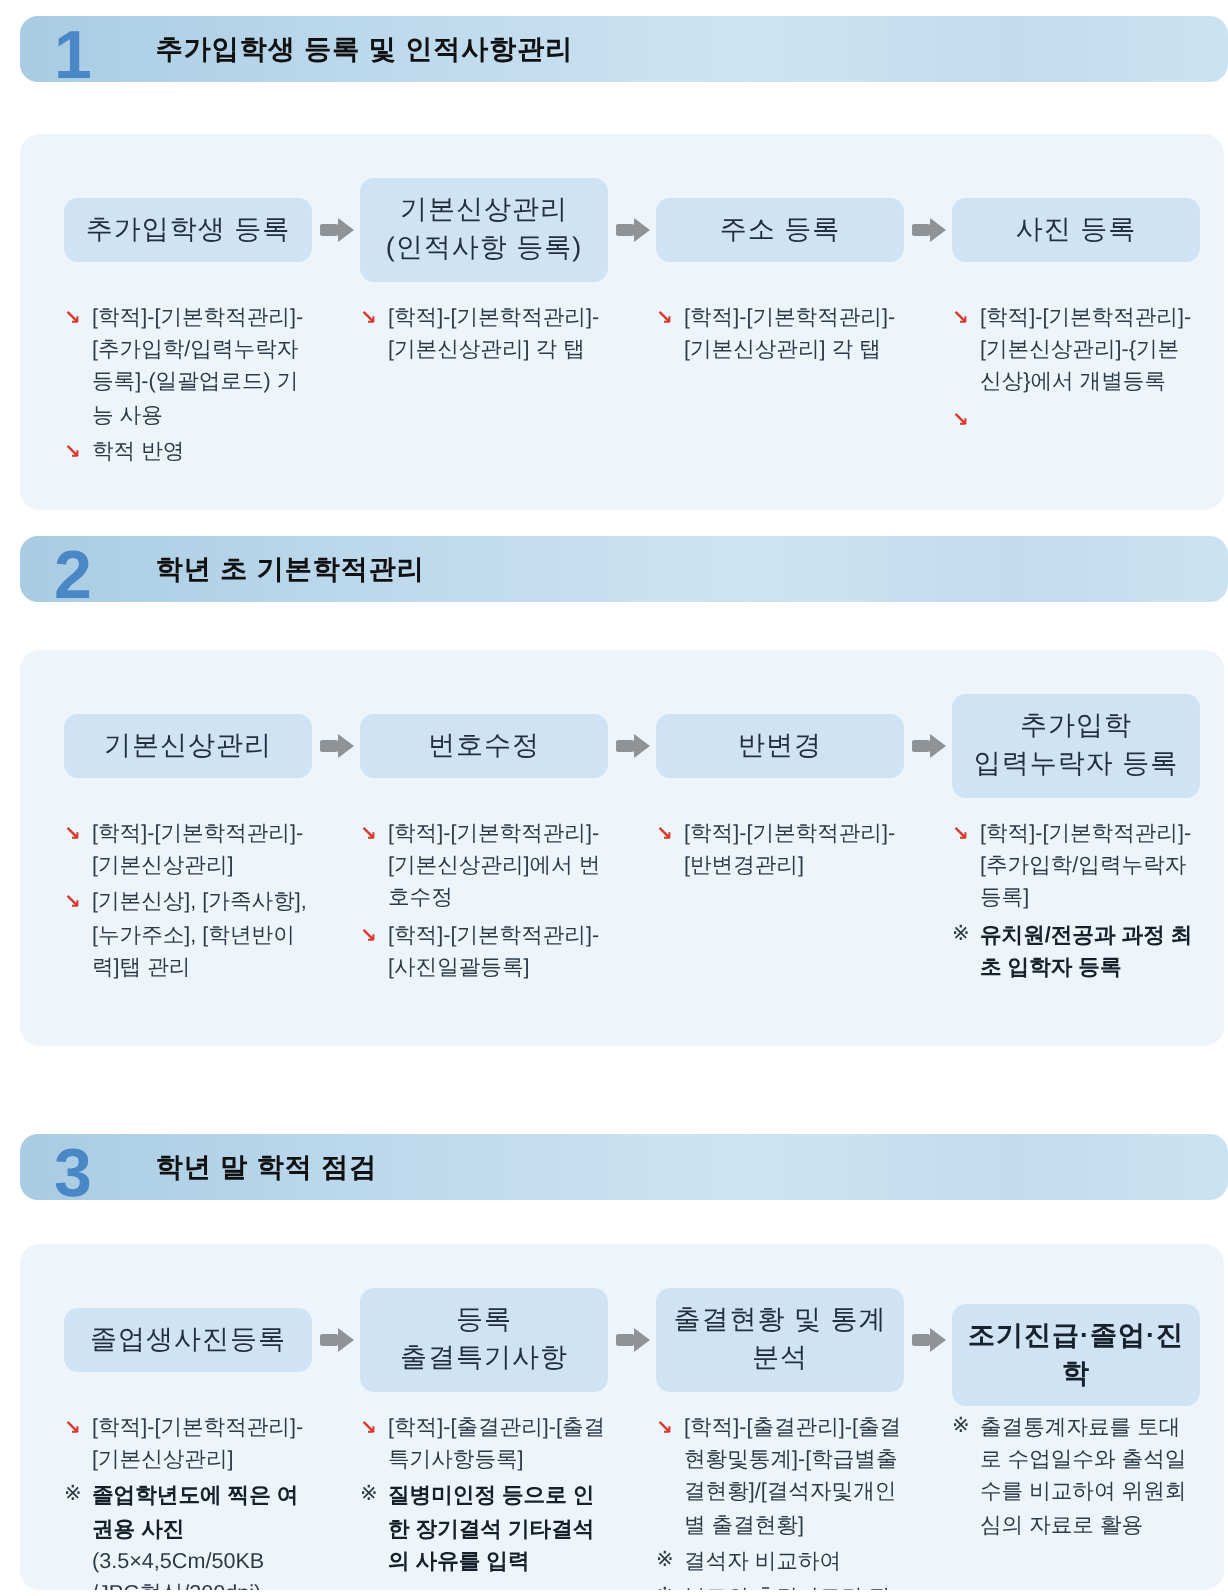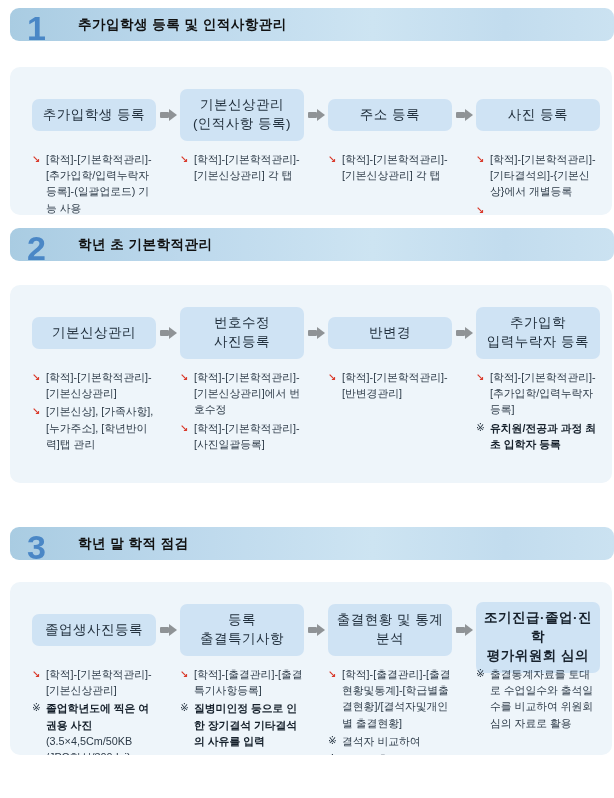--- a/index.html
+++ b/index.html
@@ -18,21 +18,21 @@
   .sec-header.h3{margin-top:44px;}
   .sec-number{
     font-size:34px;font-weight:bold;color:#4a87c6;
     margin-left:17px;line-height:1;transform:translateY(3px);
   }
   .sec-title{font-size:13.5px;font-weight:bold;color:#111111;margin-left:32px;letter-spacing:0.5px;}
   .panel{
     margin:0 2px 0 10px;background:#eef5fa;border-radius:10px;
     padding:20px 12px 0 22px;box-sizing:border-box;overflow:hidden;
   }
-  .panel.p1{margin-top:26px;height:148px;}
+  .panel.p1{margin-top:26px;height:188px;}
   .panel.p2{margin-top:24px;height:198px;}
   .panel.p3{margin-top:22px;height:173px;}
   .row{display:flex;}
   .col{flex:0 0 124px;width:124px;}
   .arrow-cell{flex:1;display:flex;align-items:center;justify-content:center;height:56px;}
   .block-arrow{display:flex;align-items:center;}
   .block-arrow .tail{width:9px;height:6px;background:#8f9396;border-radius:1px;}
   .block-arrow .head{
     width:0;height:0;border-top:6px solid transparent;
     border-bottom:6px solid transparent;border-left:8px solid #8f9396;
@@ -128,21 +128,21 @@
     </div>
     <div class="col">
       <div class="box-area">
         <div class="flow-box">
           <span class="bl">사진 등록</span>
         </div>
       </div>
       <div class="items">
         <div class="item">
           <span class="marker arrow">↘</span>
-          <span class="txt">[학적]-[기본학적관리]-[기타결석의]-{기본신상}에서 개별등록</span>
+          <span class="txt">[학적]-[기본학적관리]-[기본신상관리]-{기본신상}에서 개별등록</span>
         </div>
         <div class="item">
           <span class="marker arrow">↘</span>
         </div>
       </div>
     </div>
   </div>
 </div>
 
 <div class="sec-header h2">
@@ -172,21 +172,20 @@
     <div class="arrow-cell">
       <span class="block-arrow">
           <span class="tail"></span>
           <span class="head"></span>
         </span>
     </div>
     <div class="col">
       <div class="box-area">
         <div class="flow-box">
           <span class="bl">번호수정</span>
-          <span class="bl">사진등록</span>
         </div>
       </div>
       <div class="items">
         <div class="item">
           <span class="marker arrow">↘</span>
           <span class="txt">[학적]-[기본학적관리]-[기본신상관리]에서 번호수정</span>
         </div>
         <div class="item">
           <span class="marker arrow">↘</span>
           <span class="txt">[학적]-[기본학적관리]-[사진일괄등록]</span>
@@ -318,21 +317,20 @@
     <div class="arrow-cell">
       <span class="block-arrow">
           <span class="tail"></span>
           <span class="head"></span>
         </span>
     </div>
     <div class="col">
       <div class="box-area">
         <div class="flow-box bold">
           <span class="bl">조기진급·졸업·진학</span>
-          <span class="bl">평가위원회 심의</span>
         </div>
       </div>
       <div class="items">
         <div class="item">
           <span class="marker note">※</span>
           <span class="txt">출결통계자료를 토대로 수업일수와 출석일수를 비교하여 위원회 심의 자료로 활용</span>
         </div>
       </div>
     </div>
   </div>

